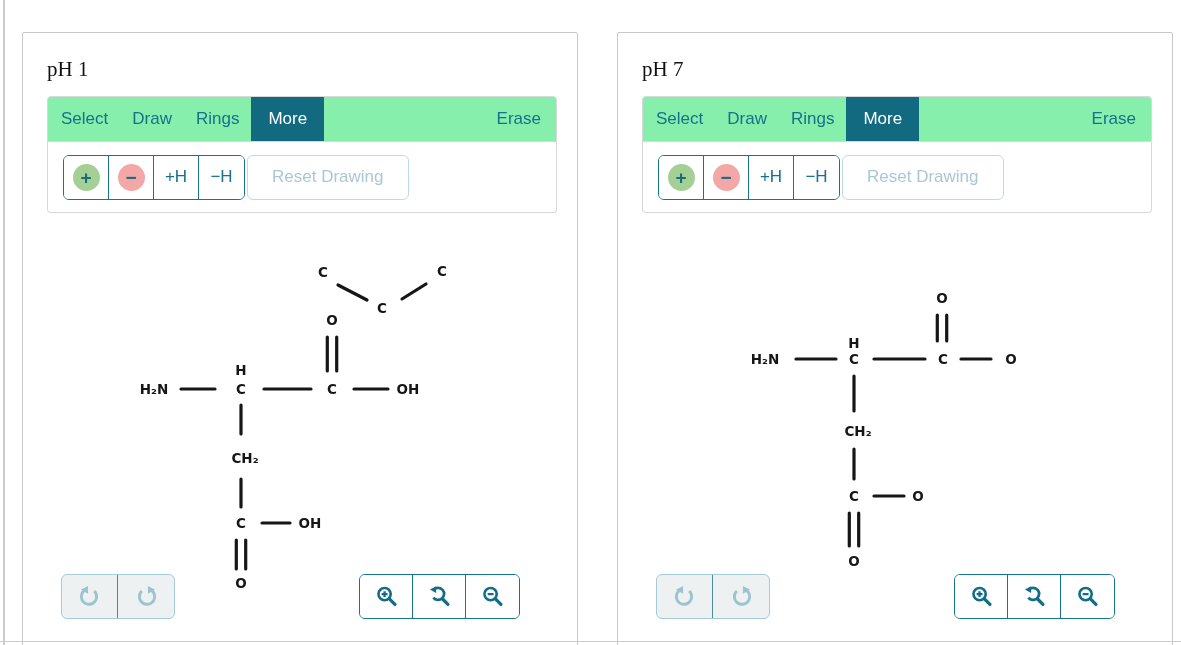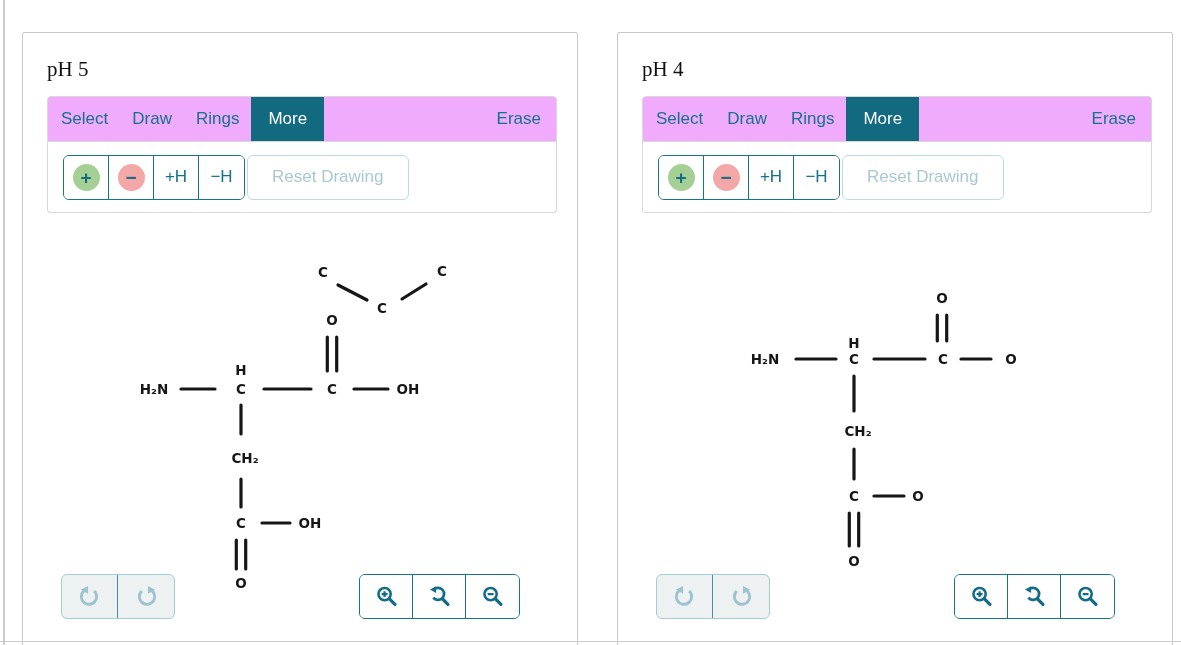--- a/index.html
+++ b/index.html
@@ -17,21 +17,21 @@
     padding:24px 20px 0 24px; position:relative;
   }
   .panel-title {
     font-family:"Liberation Serif", serif; font-size:21px; color:#111;
     margin:0 0 14px 0; font-weight:normal;
   }
 
   
   .tabbar {
     height:46px; border:1px solid #d8d8d8; border-radius:4px 4px 0 0;
-    display:flex; align-items:stretch; background:#f0abfc; overflow:hidden;
+    display:flex; align-items:stretch; background:#86efac; overflow:hidden;
   }
   .tab {
     display:flex; align-items:center; color:#16718c; font-size:17px;
     padding:0 12px; cursor:pointer; white-space:nowrap;
   }
   .tab.first { padding-left:13px; }
   .tab.active { background:#116a80; color:#ffffff; padding:2px 17px; }
   .tab-spacer { flex:1; }
   .tab.erase { padding-right:15px; }
 
@@ -92,21 +92,21 @@
 </style>
 </head>
 <body>
 
 <div class="left-rule"></div>
 <div class="bottom-rule"></div>
 
 <div class="panels">
 
   <section class="panel">
-    <h2 class="panel-title">pH 5</h2>
+    <h2 class="panel-title">pH 1</h2>
 
     <div class="tabbar">
       <div class="tab first">Select</div>
       <div class="tab">Draw</div>
       <div class="tab">Rings</div>
       <div class="tab active">More</div>
       <div class="tab-spacer"></div>
       <div class="tab erase">Erase</div>
     </div>
 
@@ -187,21 +187,21 @@
         <svg class="icon" width="23" height="23" viewBox="0 0 24 24">
           <circle cx="10" cy="9.5" r="6.4" fill="none" stroke="currentColor" stroke-width="2.7"></circle>
           <line x1="14.8" y1="14.3" x2="20.8" y2="20.3" stroke="currentColor" stroke-width="3.4" stroke-linecap="round"></line>
           <line x1="6.9" y1="9.5" x2="13.1" y2="9.5" stroke="currentColor" stroke-width="2.4"></line>
         </svg>
       </div>
     </div>
   </section>
 
   <section class="panel">
-    <h2 class="panel-title">pH 4</h2>
+    <h2 class="panel-title">pH 7</h2>
 
     <div class="tabbar">
       <div class="tab first">Select</div>
       <div class="tab">Draw</div>
       <div class="tab">Rings</div>
       <div class="tab active">More</div>
       <div class="tab-spacer"></div>
       <div class="tab erase">Erase</div>
     </div>
 

